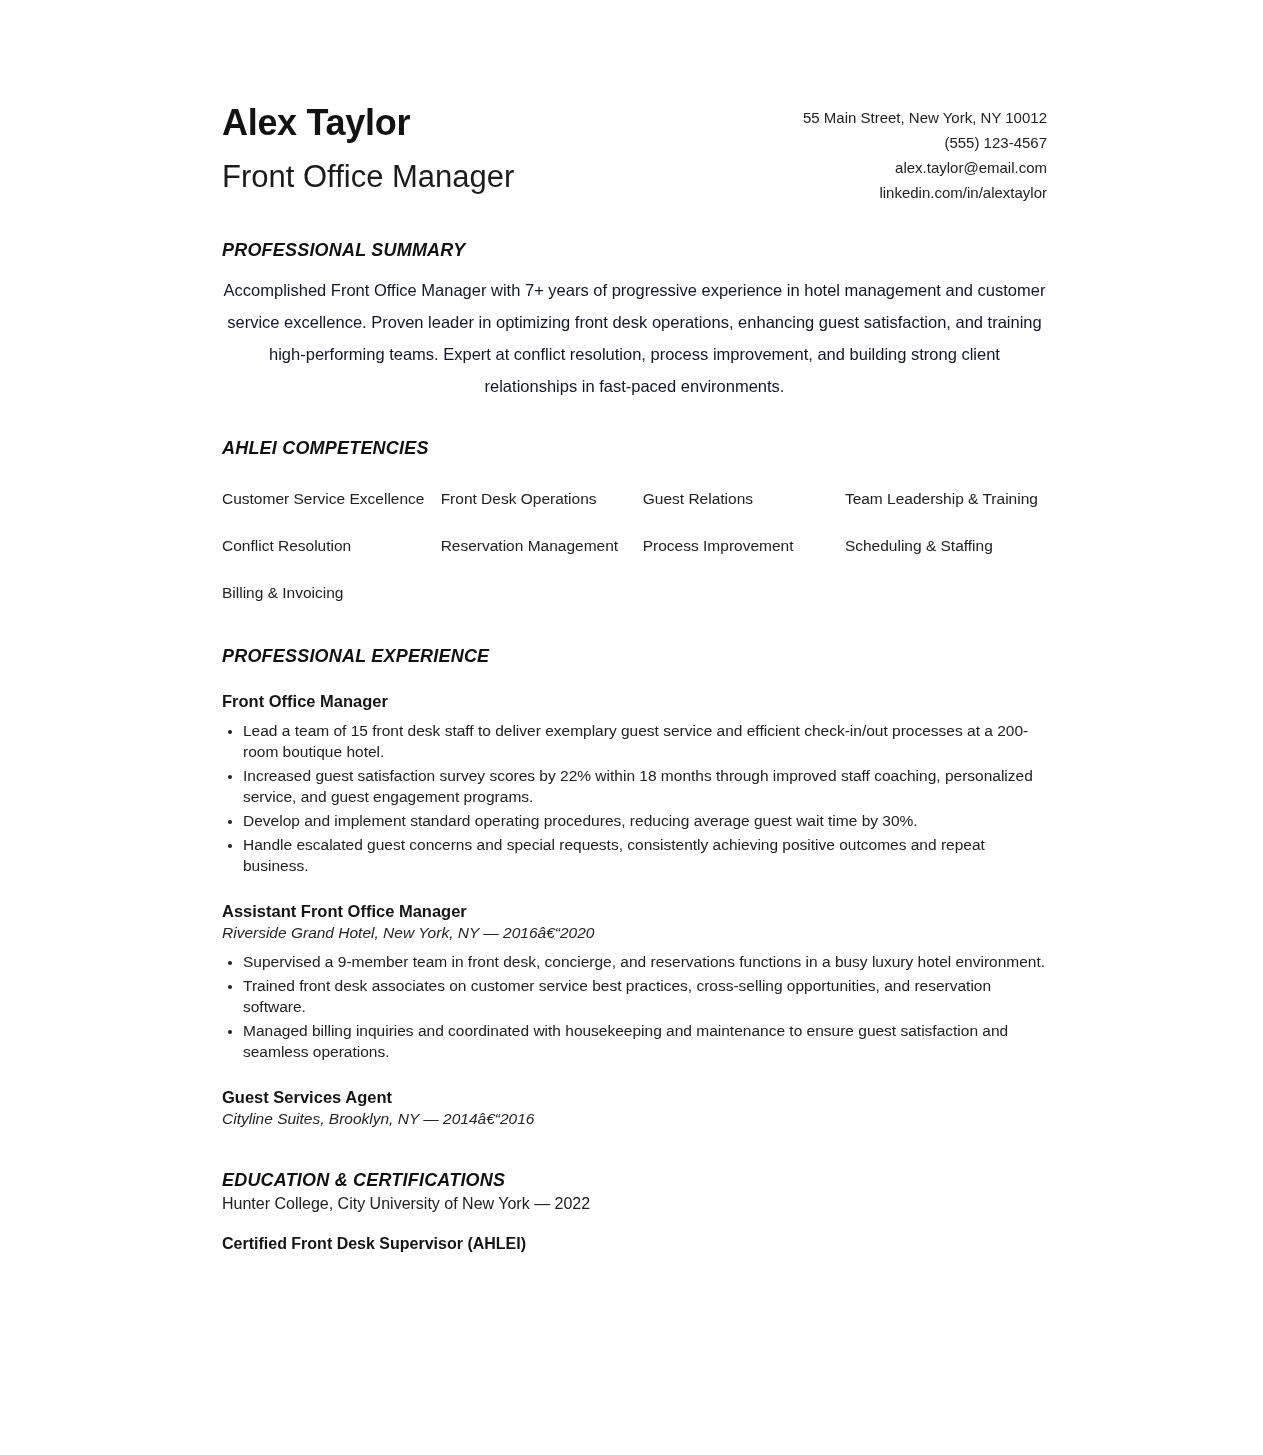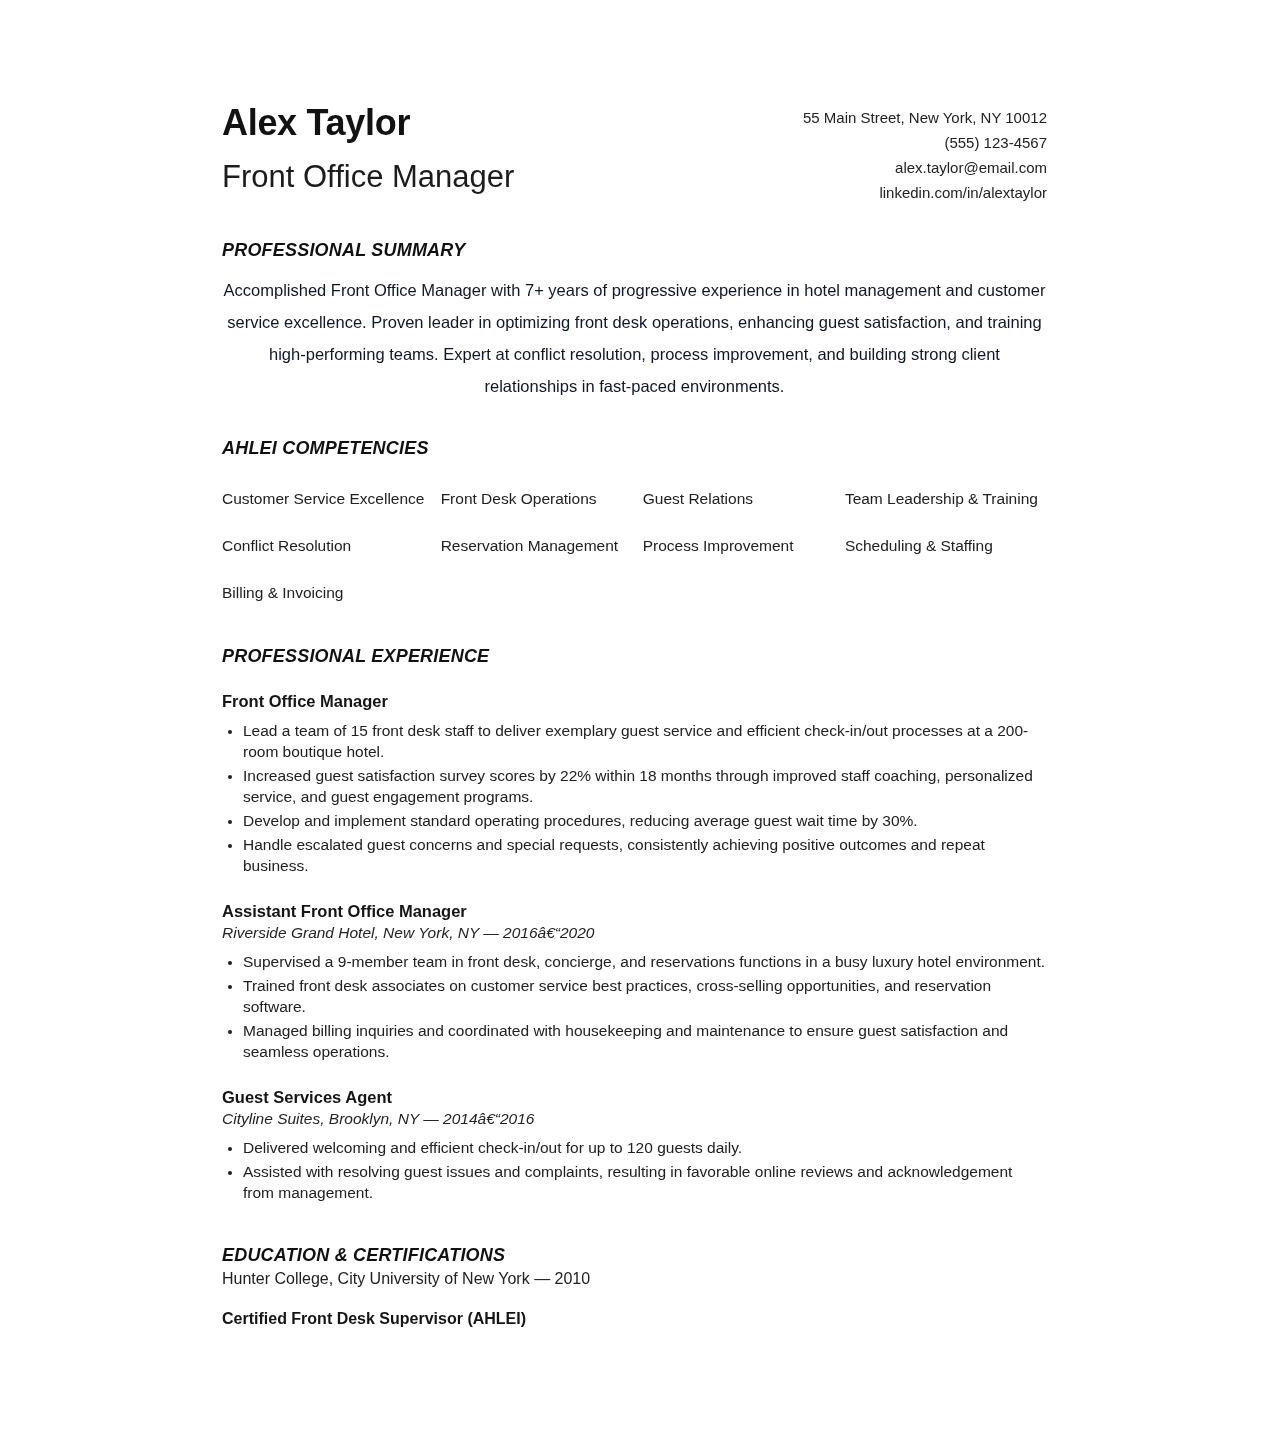--- a/index.html
+++ b/index.html
@@ -188,26 +188,22 @@
       <ul class="job-bullets">
         <li>Supervised a 9-member team in front desk, concierge, and reservations functions in a busy luxury hotel environment.</li>
         <li>Trained front desk associates on customer service best practices, cross-selling opportunities, and reservation software.</li>
         <li>Managed billing inquiries and coordinated with housekeeping and maintenance to ensure guest satisfaction and seamless operations.</li>
       </ul>
     </div>
 
     <div class="job">
       <h3 class="job-title">Guest Services Agent</h3>
       <div class="job-meta">Cityline Suites, Brooklyn, NY — 2014â€“2016</div>
-      <ul class="job-bullets">
-        <li>Delivered welcoming and efficient check-in/out for up to 120 guests daily.</li>
-        <li>Assisted with resolving guest issues and complaints, resulting in favorable online reviews and acknowledgement from management.</li>
-      </ul>
     </div>
   </section>
 
   <section class="section-education">
     <h2 class="section-heading">EDUCATION &amp; CERTIFICATIONS</h2>
-    <div class="edu-school">Hunter College, City University of New York — 2010</div>
+    <div class="edu-school">Hunter College, City University of New York — 2022</div>
     <div class="edu-cert">Certified Front Desk Supervisor (AHLEI)</div>
   </section>
 
 </div>
 
 </body></html>

